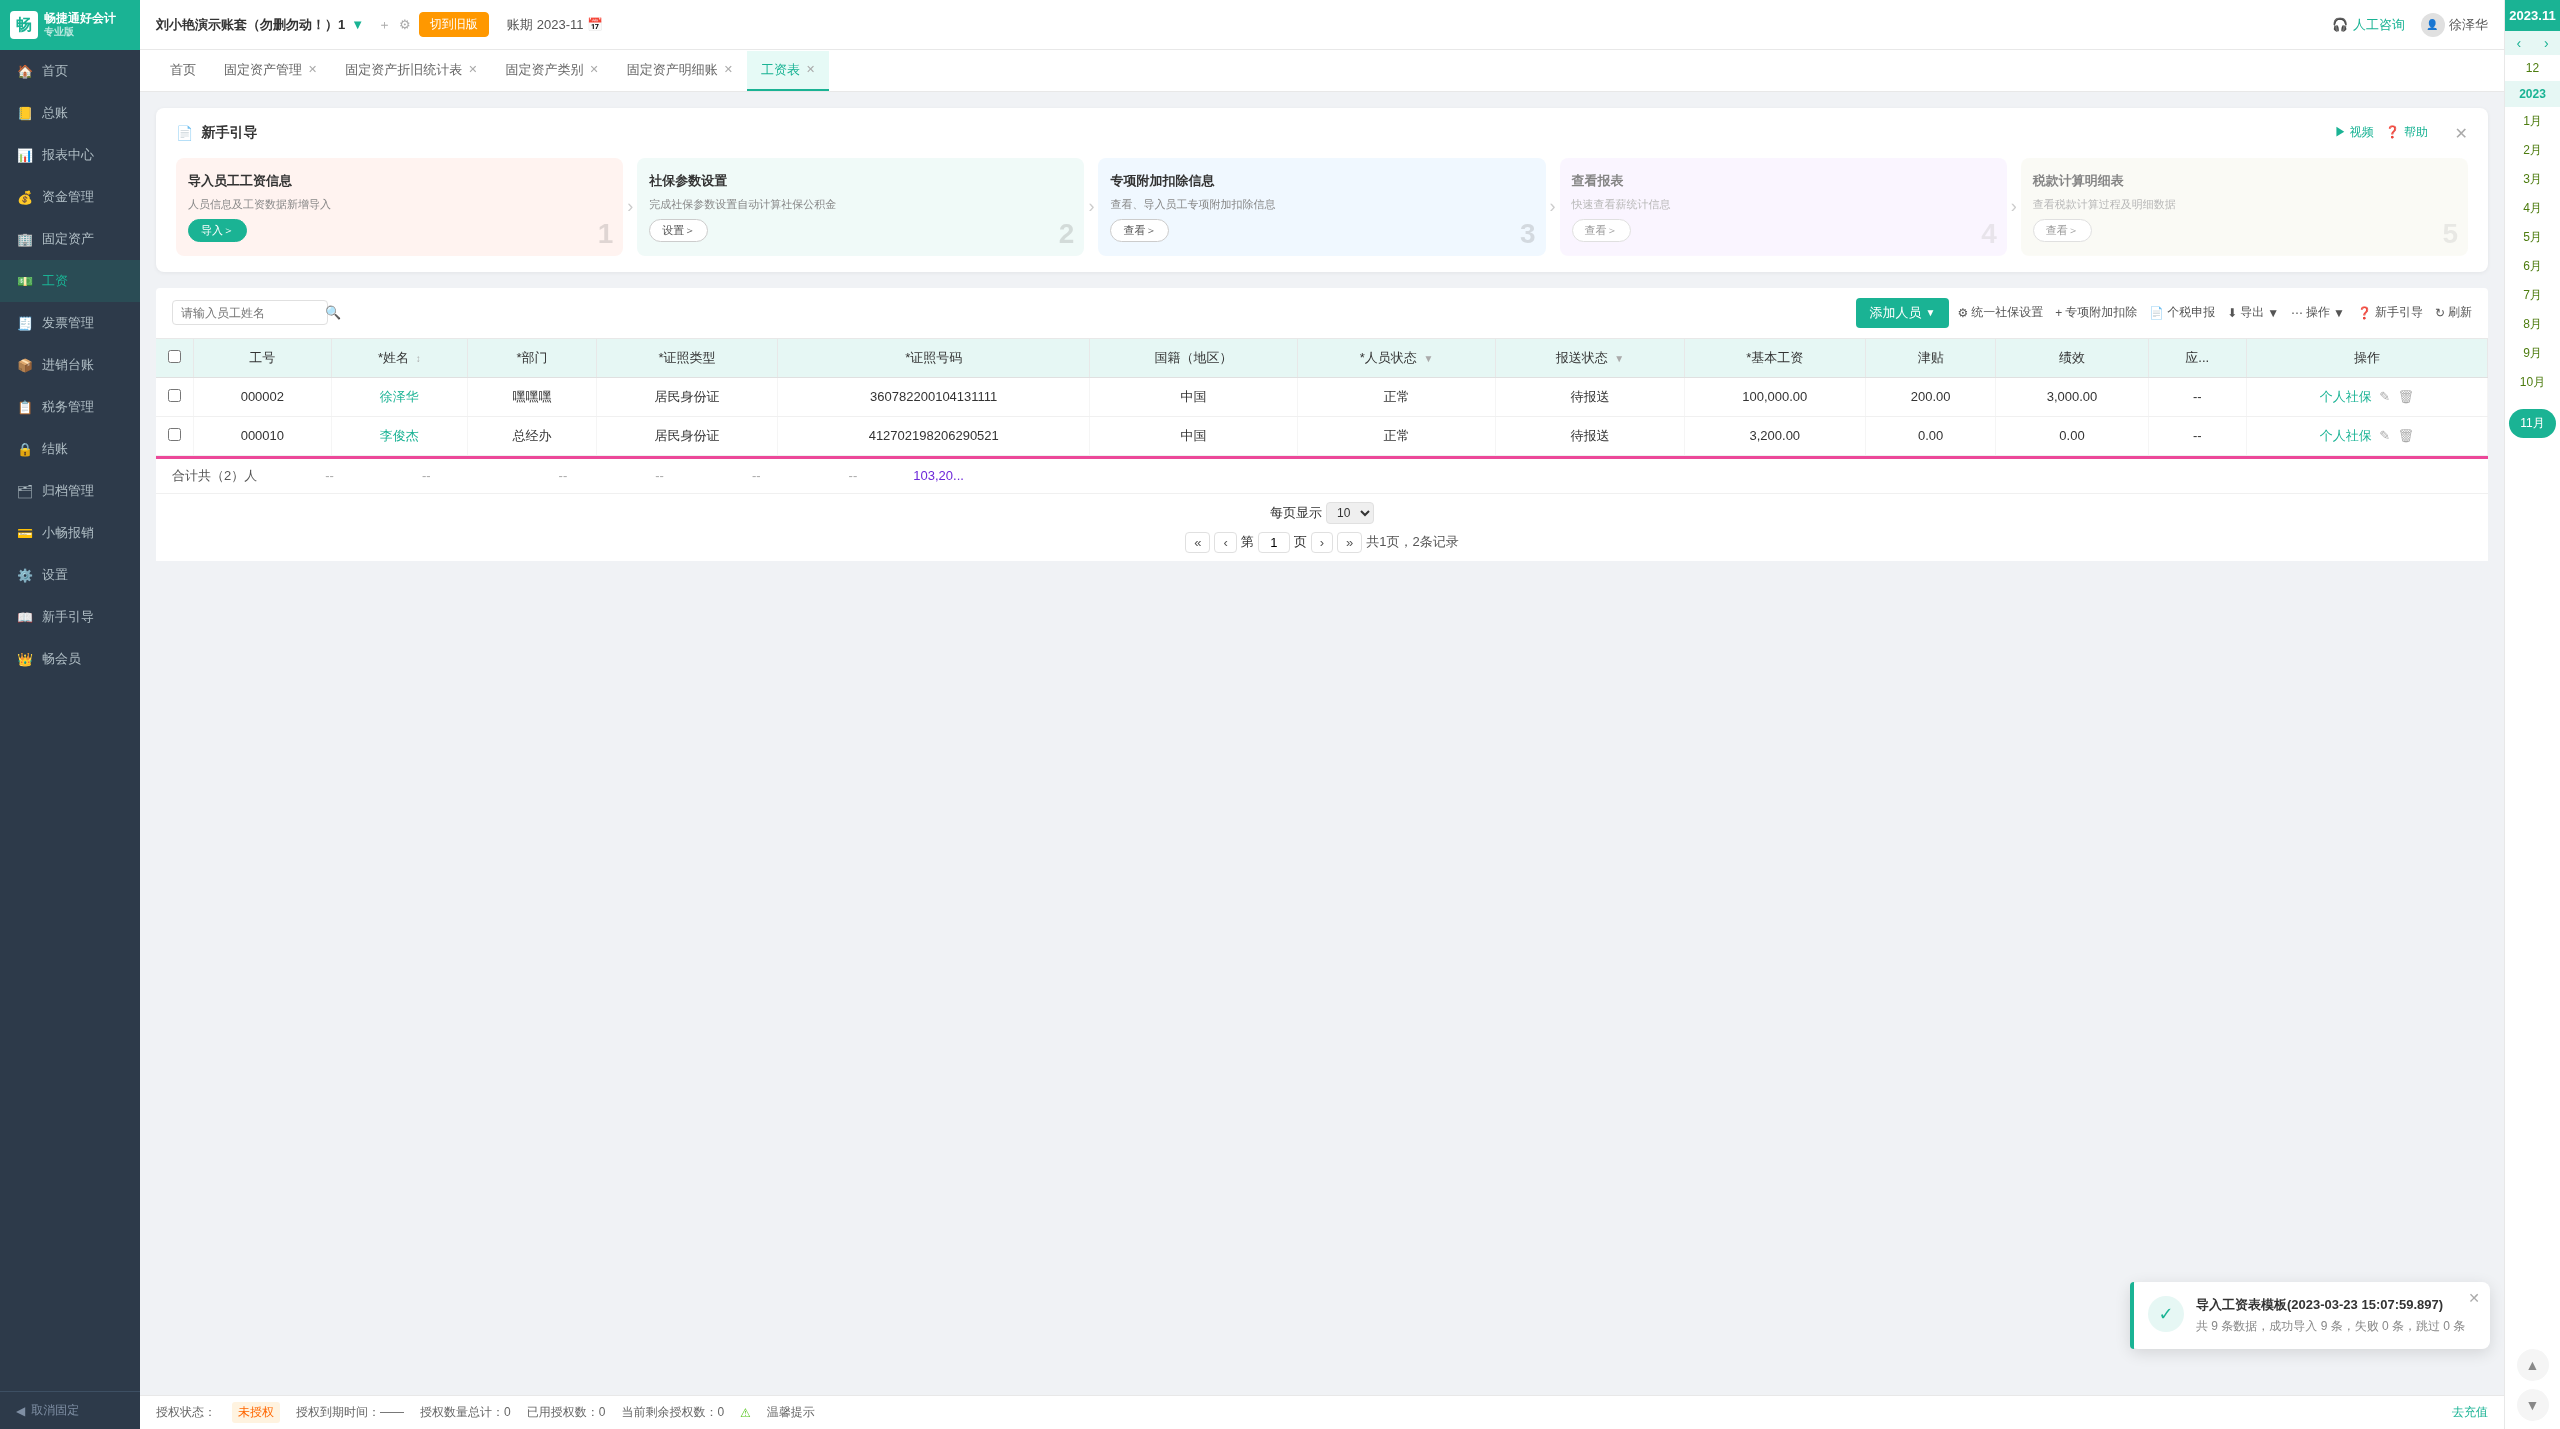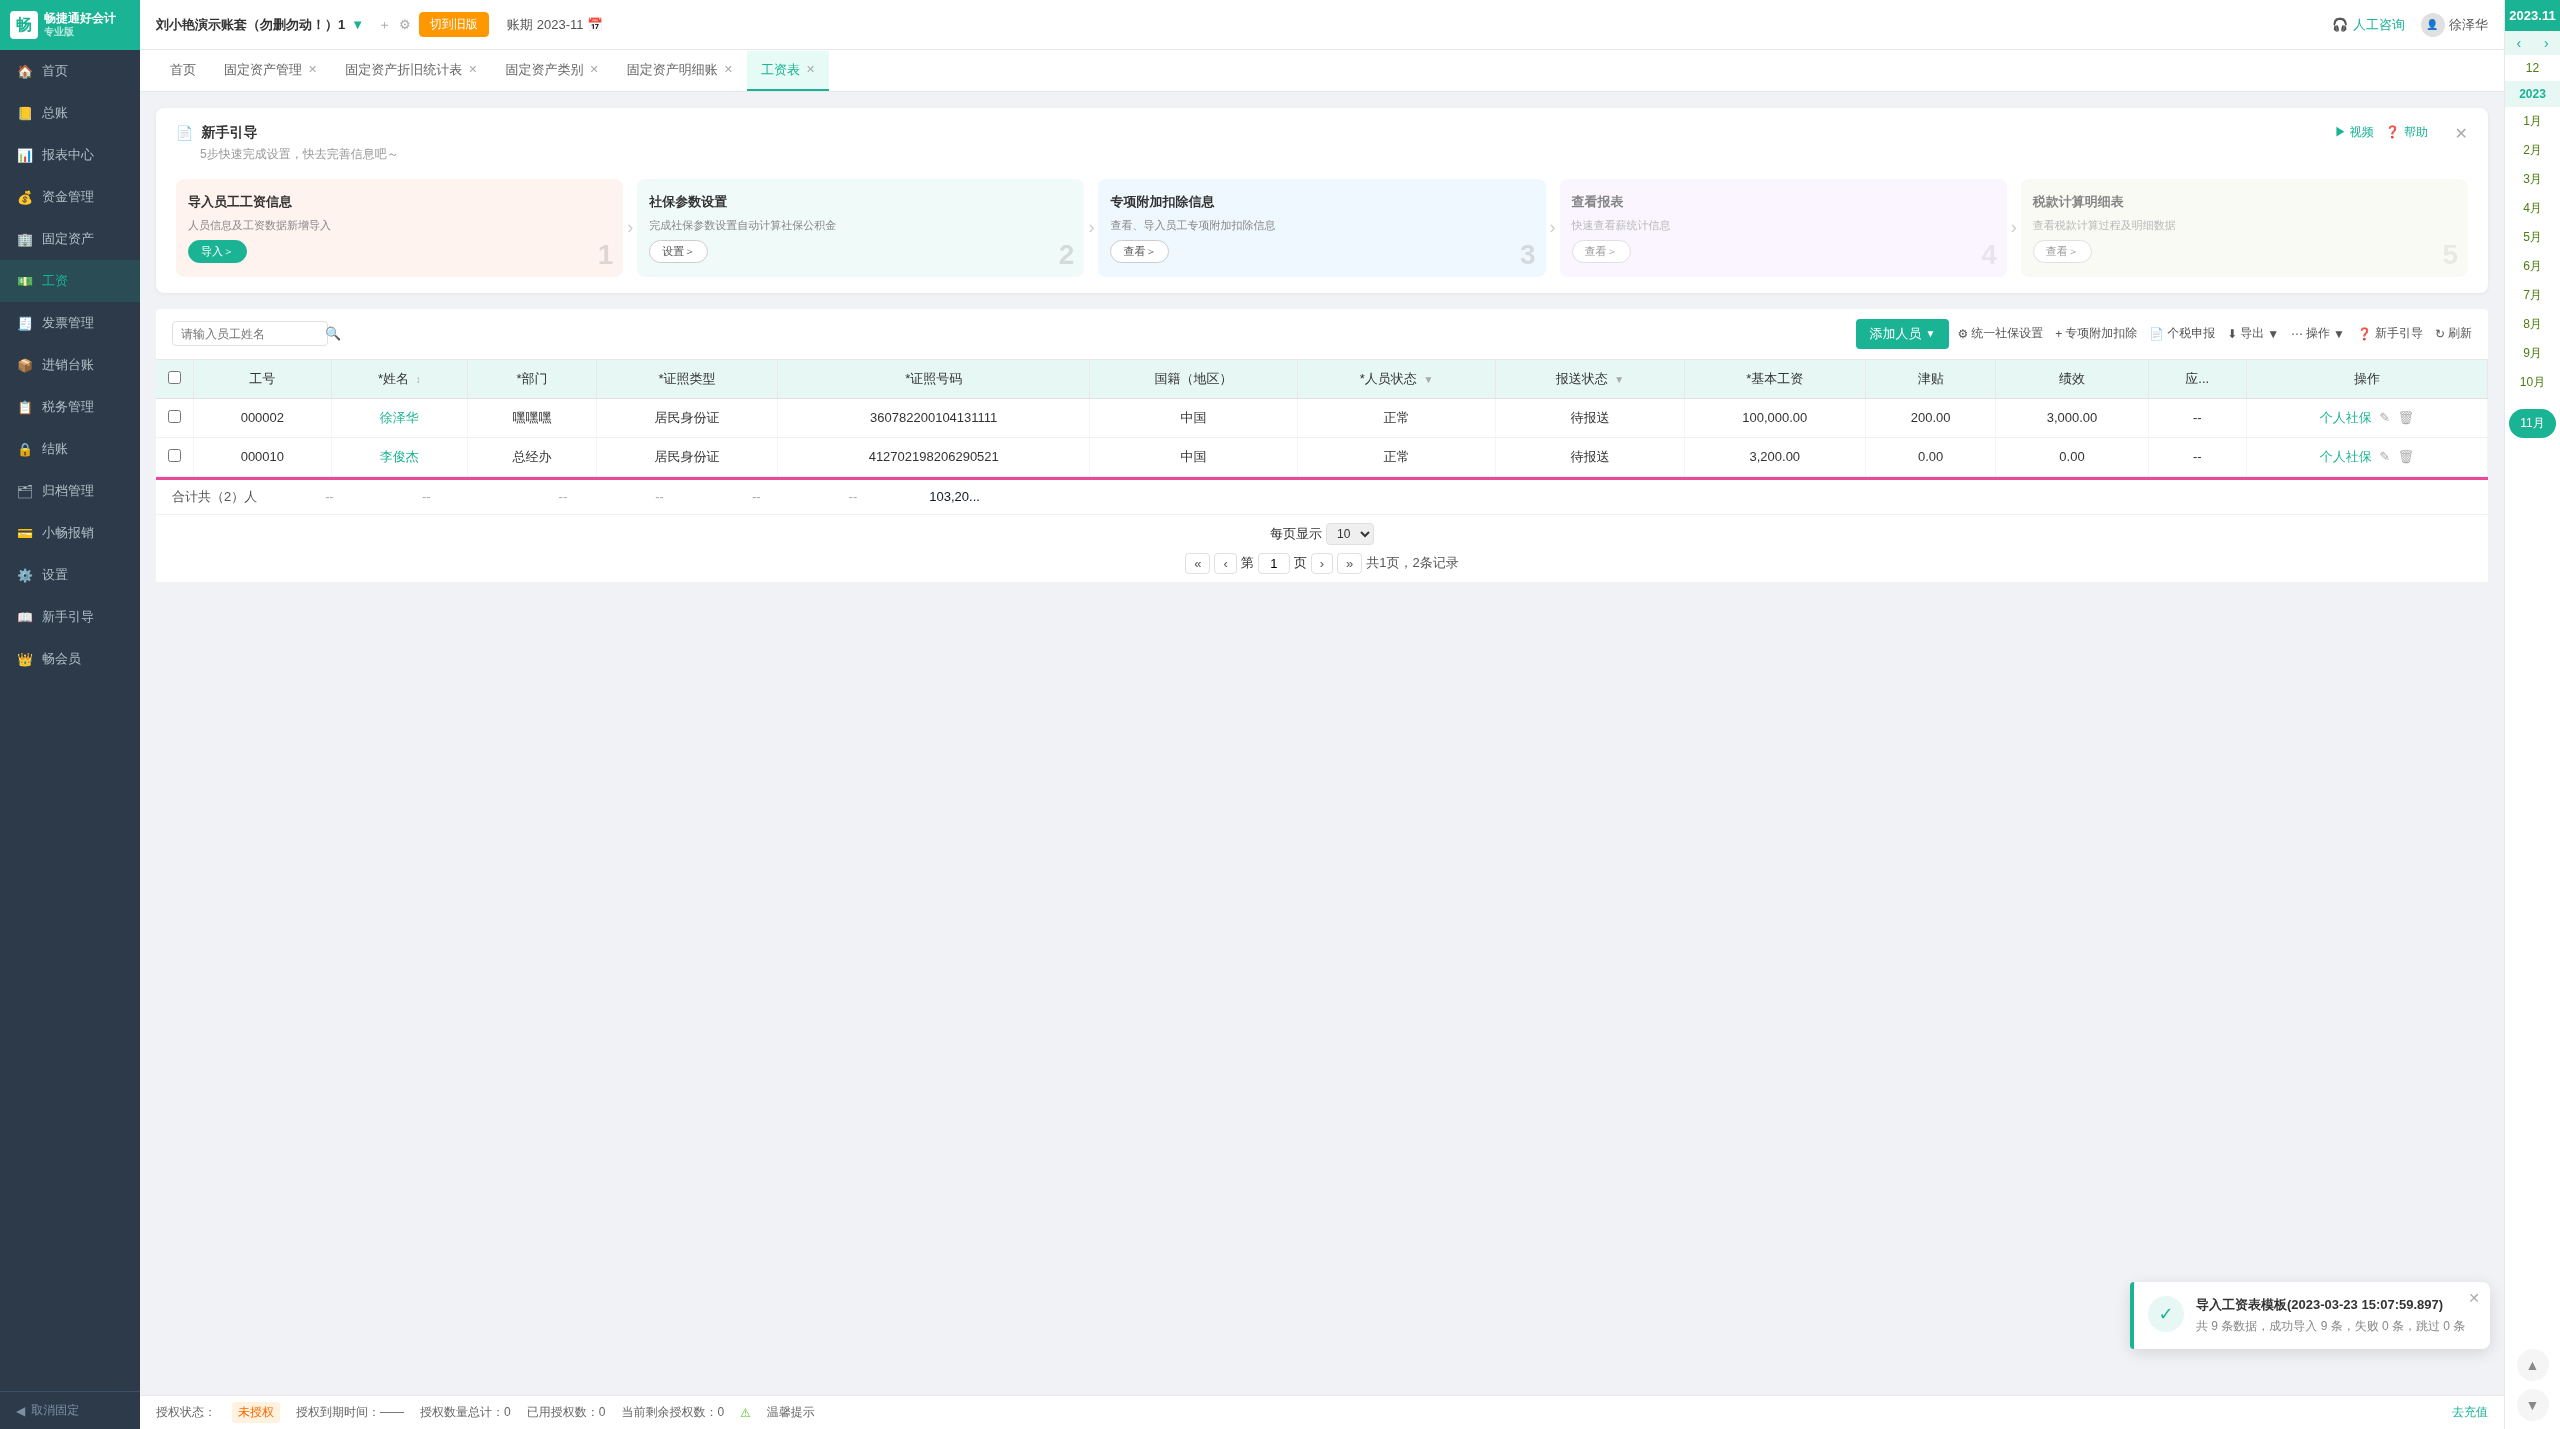--- a/index.html
+++ b/index.html
@@ -641,21 +641,20 @@
     </div>
   </div>
 
   <div class="content-area">
 
     <div class="guide-card" style="position:relative;">
       <div class="guide-title">
         <span>📄</span>
         <span>新手引导</span>
       </div>
-      <div class="guide-subtitle">5步快速完成设置，快去完善信息吧～</div>
       <div class="guide-links">
         <span style="cursor:pointer; color:#1ab394;">▶ <span>视频</span></span>
         <span style="cursor:pointer; color:#1ab394;">❓ <span>帮助</span></span>
       </div>
       <span class="guide-close-btn">✕</span>
       <div class="guide-steps">
 
         <div class="guide-step guide-step-1">
           <div class="guide-step-num">1</div>
           <div class="guide-step-title">导入员工工资信息</div>
@@ -827,21 +826,21 @@
       </div>
 
       <div class="table-footer">
         <span style="color:#555; font-size:13px;">合计共（2）人</span>
         <span style="color:#aaa; margin-left:60px;">--</span>
         <span style="color:#aaa; margin-left:80px;">--</span>
         <span style="color:#aaa; margin-left:120px;">--</span>
         <span style="color:#aaa; margin-left:80px;">--</span>
         <span style="color:#aaa; margin-left:80px;">--</span>
         <span style="color:#aaa; margin-left:80px;">--</span>
-        <span style="color:#0f172a; margin-left:64px;">103,20...</span>
+        <span style="color:#6d28d9; margin-left:48px;">103,20...</span>
       </div>
 
       <div class="pagination-bar">
         <div class="page-size-select">
           <span>每页显示</span>
           <select class="page-select">
             <option>10</option>
             <option>20</option>
             <option>50</option>
           </select>

